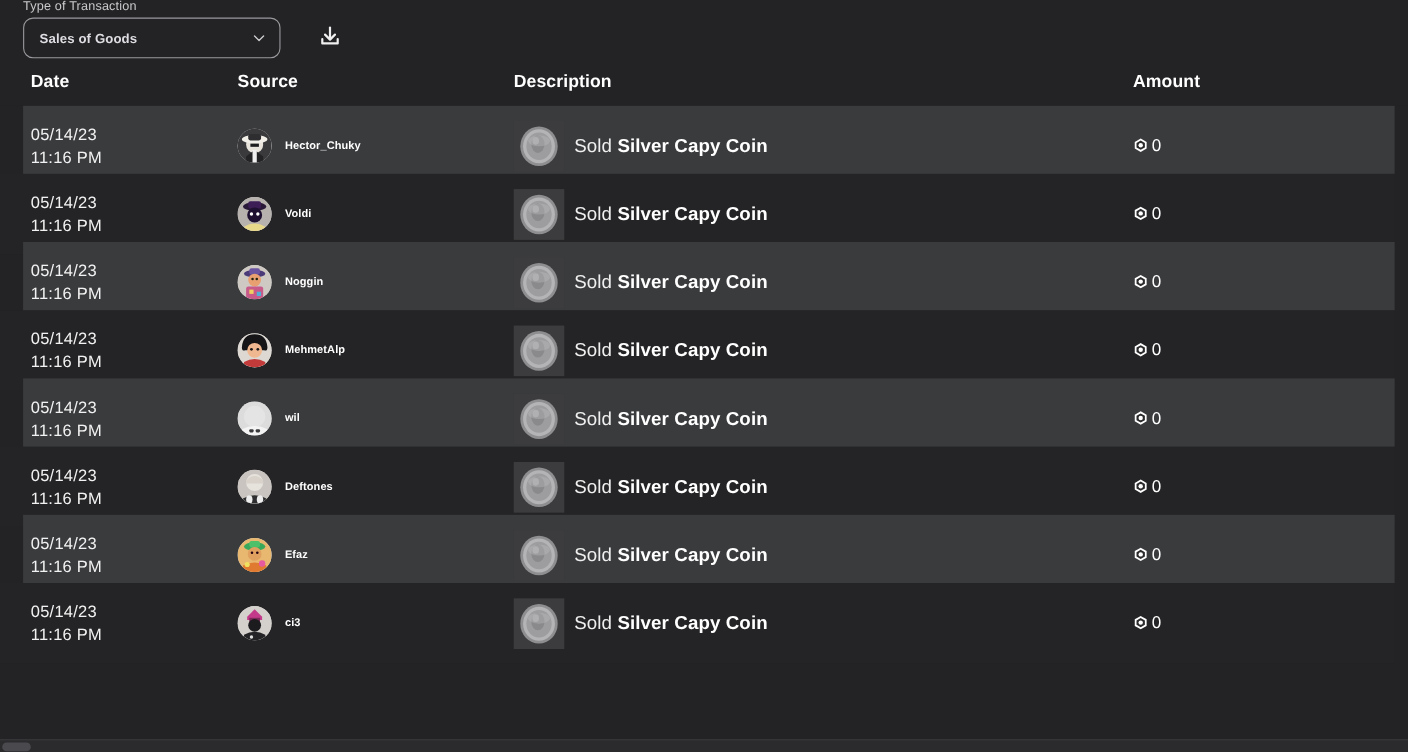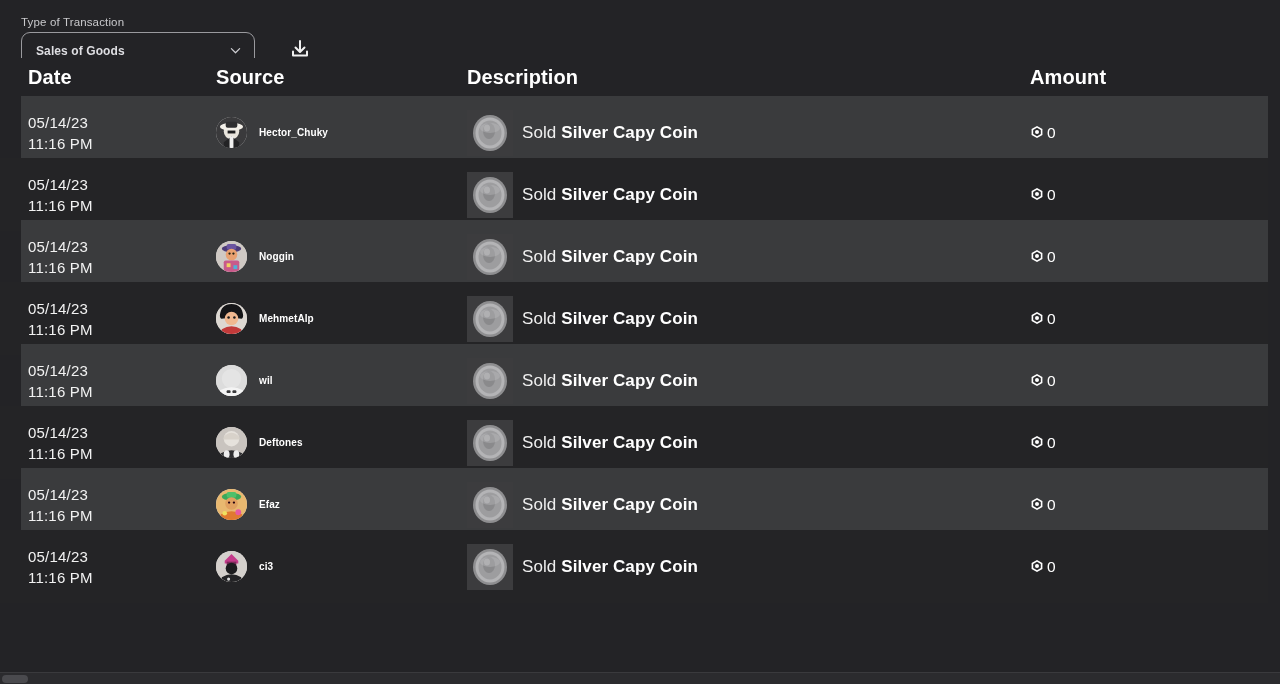--- a/index.html
+++ b/index.html
@@ -19,21 +19,21 @@
 
   
   .toolbar {
     position: absolute;
     top: 0; left: 0;
     width: 1280px;
     height: 58px;
     display: flex;
     align-items: flex-start;
     padding-left: 21px;
-    padding-top: 16px;
+    padding-top: 0px;
   }
 
   .field-group {
     display: flex;
     flex-direction: column;
     margin-right: 26px;
   }
 
   .field-label {
     font-size: 11.5px;
@@ -96,21 +96,21 @@
   .thead {
     position: absolute;
     top: 58px; left: 0;
     width: 1280px;
     height: 38px;
     background: #232326;
   }
   .th {
     position: absolute;
     top: 8px;
-    font-size: 20px;
+    font-size: 16px;
     font-weight: 700;
     color: #ffffff;
     letter-spacing: .1px;
   }
   .th-date   { left: 28px; }
   .th-source { left: 216px; }
   .th-desc   { left: 467px; }
   .th-amount { left: 1030px; }
 
   
@@ -330,20 +330,34 @@
         </span>
         <span class="amount-val">0</span>
       </div>
     </div>
     <div class="row plain">
       <div class="row-bg"></div>
       <div class="cell c-date">
         <span class="date-line">05/14/23</span>
         <span class="time-line">11:16 PM</span>
       </div>
+      <div class="cell c-source">
+        <span class="avatar">
+          <svg viewBox="0 0 32 32">
+            <rect width="32" height="32" fill="#b8b2ae"></rect>
+            <ellipse cx="16" cy="9" rx="11" ry="4" fill="#2a1838"></ellipse>
+            <rect x="10" y="4" width="12" height="7" rx="2" fill="#3d1d55"></rect>
+            <circle cx="16" cy="17" r="7" fill="#1e1030"></circle>
+            <circle cx="13" cy="16" r="1.6" fill="#fff"></circle>
+            <circle cx="19" cy="16" r="1.6" fill="#fff"></circle>
+            <path d="M6 28 Q16 22 26 28 L26 32 L6 32Z" fill="#e8d98a"></path>
+          </svg>
+        </span>
+        <span class="src-name">Voldi</span>
+      </div>
       <div class="cell c-desc">
         <span class="thumb">
           <svg viewBox="0 0 46 46">
             <rect width="46" height="46" fill="#3c3c3e"></rect>
             <ellipse cx="23" cy="23" rx="17" ry="18" fill="#8e8e90"></ellipse>
             <ellipse cx="23" cy="23" rx="14.5" ry="15.5" fill="#b4b4b6"></ellipse>
             <ellipse cx="23" cy="23" rx="11.5" ry="12.5" fill="#9d9d9f"></ellipse>
             <ellipse cx="22" cy="21" rx="6" ry="8" fill="#8a8a8c"></ellipse>
             <ellipse cx="20" cy="18" rx="3" ry="3.5" fill="#a8a8aa"></ellipse>
             <ellipse cx="23" cy="18" rx="10" ry="5" fill="#c0c0c2" opacity=".35"></ellipse>

